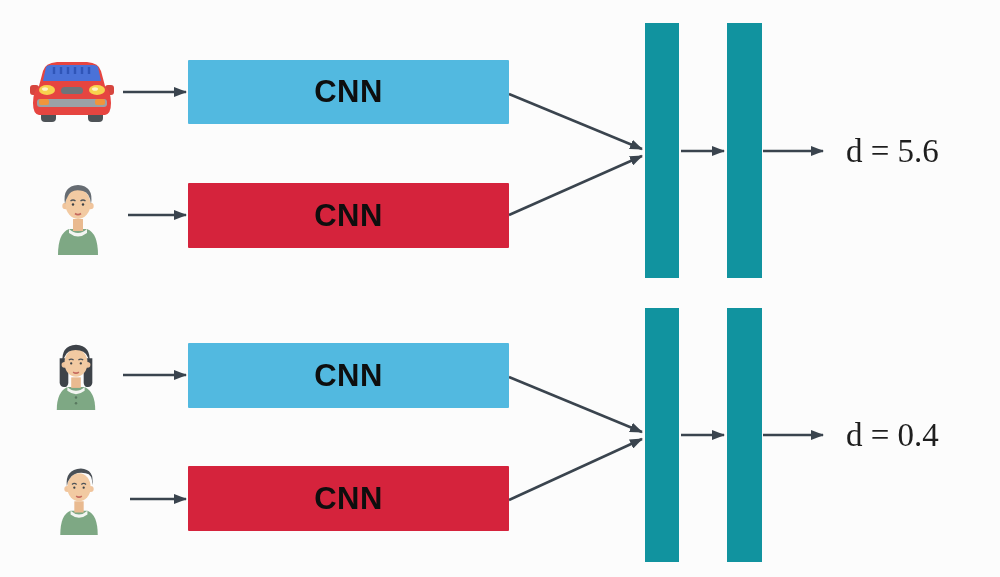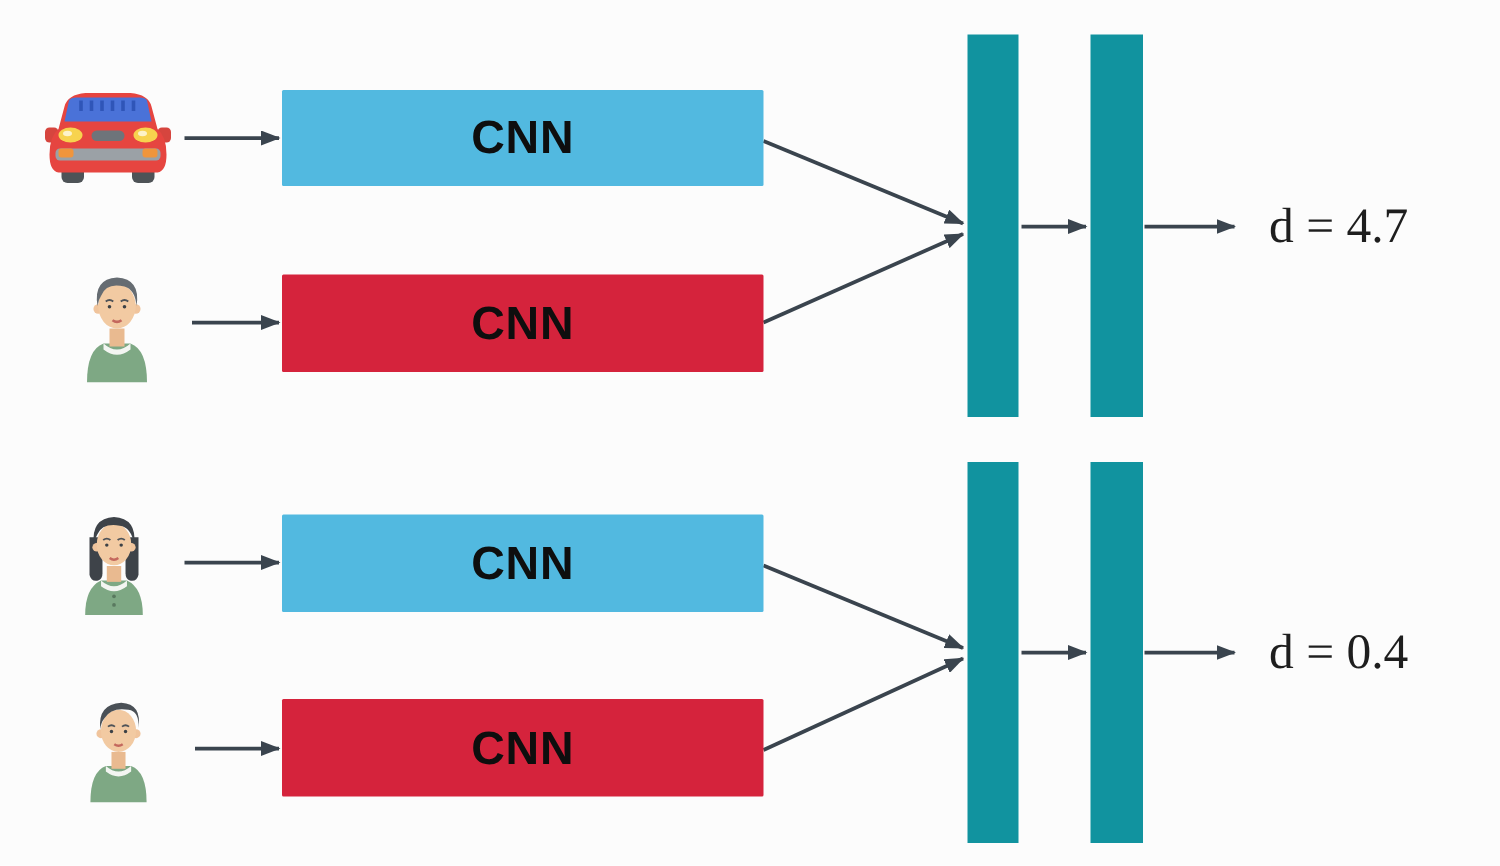--- a/index.html
+++ b/index.html
@@ -89,21 +89,21 @@
     </svg>
   </div>
 
   <div class="box" style="left:188px;top:183px;width:321px;height:65px;background:#D5233C">
     <span class="cnn-text">CNN</span>
   </div>
 
   <div class="bar" style="left: 645px; top: 23px; width: 34px; height: 255px; background-color: rgb(17, 147, 159);"></div>
   <div class="bar" style="left: 727px; top: 23px; width: 35px; height: 255px; background-color: rgb(17, 147, 159);"></div>
 
-  <div class="dlabel" style="left: 846px; top: 129px; color: rgb(30, 30, 30);">d = 4.7</div>
+  <div class="dlabel" style="left: 846px; top: 129px; color: rgb(30, 30, 30);">d = 5.6</div>
 
   <div class="icon" style="left:48px;top:337px">
     <svg viewBox="0 0 56 76" width="56" height="73">
       <path d="M8 76 Q8 57 19 52 L37 52 Q48 57 48 76 Z" fill="#7EA884"></path>
       <path d="M19 52 Q28 60 37 52 L37 56 Q28 63 19 56 Z" fill="#F3F5F2"></path>
       <circle cx="28" cy="63" r="1.3" fill="#59795F"></circle>
       <circle cx="28" cy="69" r="1.3" fill="#59795F"></circle>
       <rect x="23" y="42" width="10" height="11" fill="#E9BA90"></rect>
       <path d="M11 22 L11 48 Q12 53 17 52 Q20 51 20 47 L20 22 Z" fill="#3E4349"></path>
       <path d="M36 22 L36 47 Q36 51 39 52 Q44 53 45 48 L45 22 Z" fill="#3E4349"></path>

